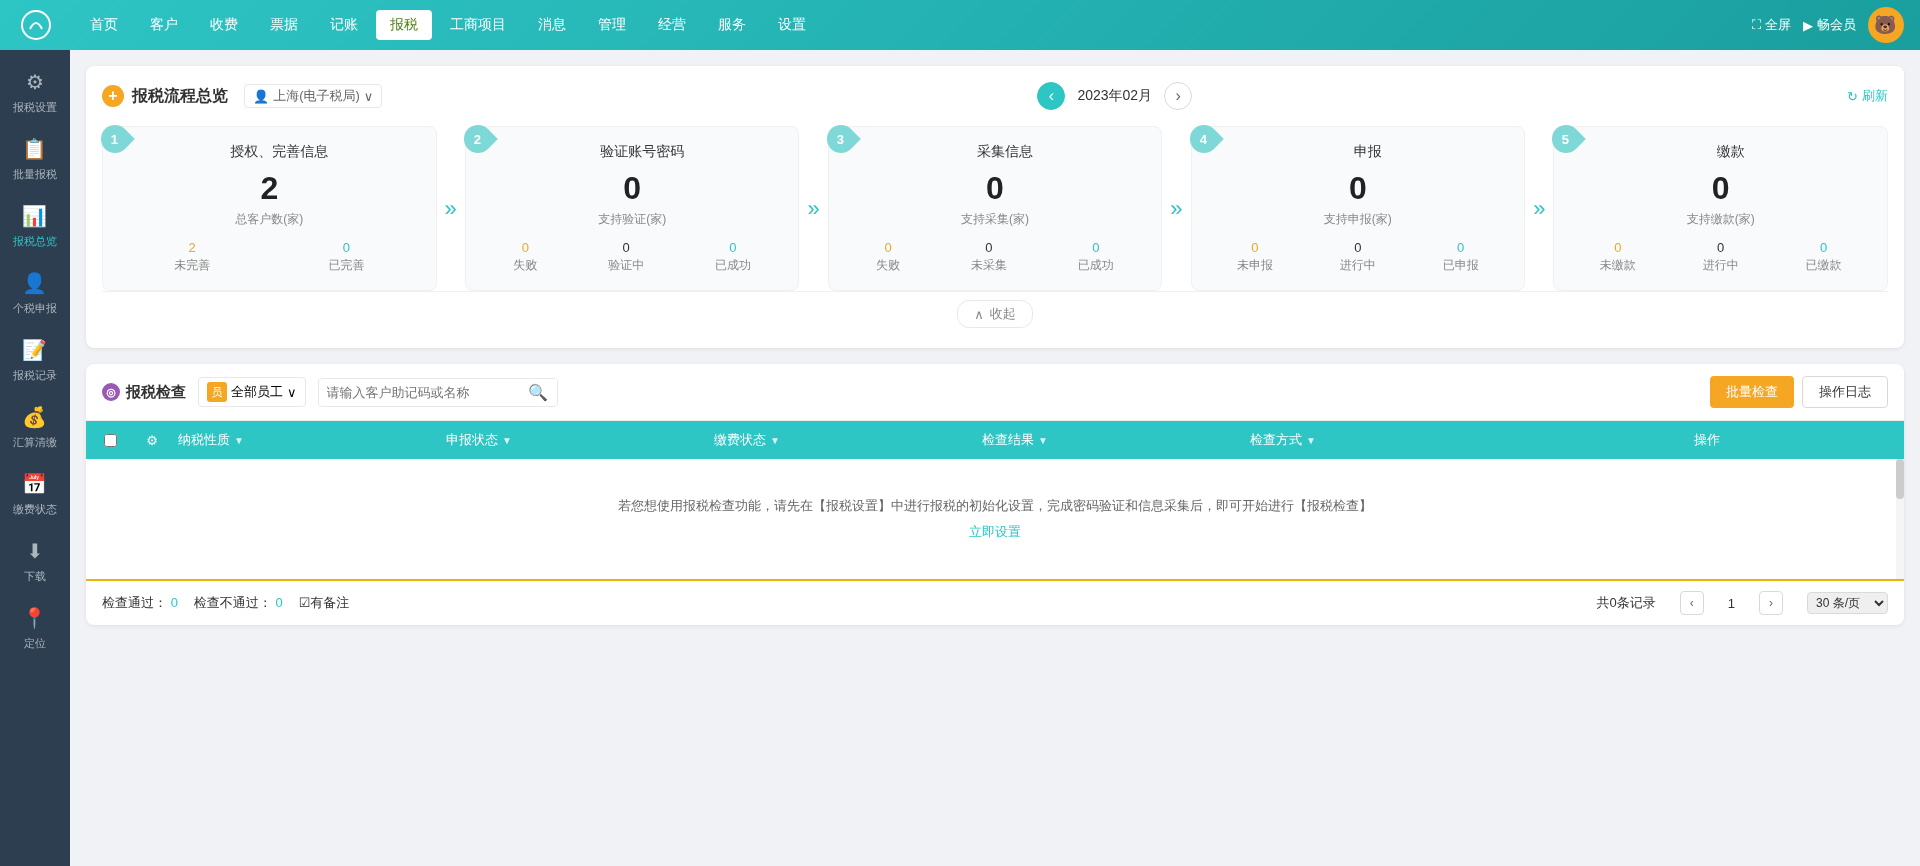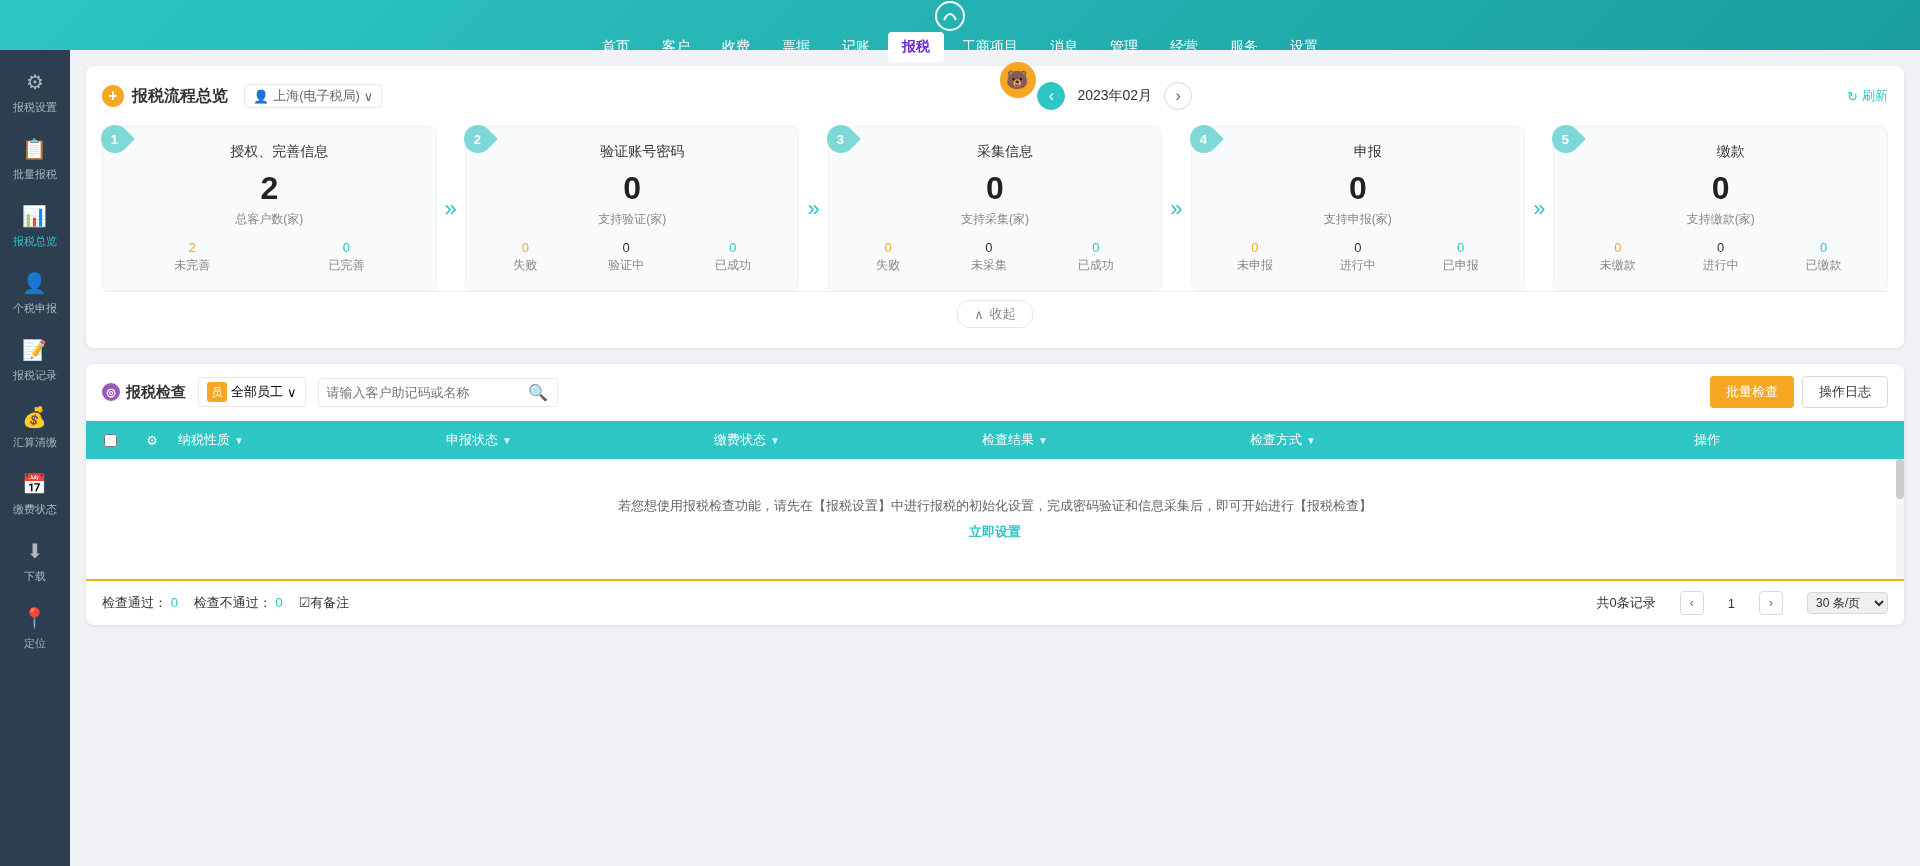--- a/index.html
+++ b/index.html
@@ -7,21 +7,20 @@
 
     
     .top-nav {
       height: 50px;
       background: linear-gradient(135deg, #2ec5c5 0%, #1a9e9e 100%);
       display: flex;
       align-items: center;
       padding: 0 16px;
       flex-shrink: 0;
       position: relative;
-      flex-direction: column;
     }
     .top-nav-logo {
       width: 40px;
       height: 40px;
       display: flex;
       align-items: center;
       justify-content: center;
       margin-right: 20px;
     }
     .top-nav-logo svg { width: 32px; height: 32px; }
@@ -34,22 +33,22 @@
     .nav-item {
       color: #fff;
       padding: 6px 14px;
       border-radius: 4px;
       cursor: pointer;
       font-size: 14px;
       white-space: nowrap;
     }
     .nav-item.active {
       background: #fff;
-      color: #6d28d9;
-      font-weight: bold;
+      color: #4d7c0f;
+      font-weight: normal;
     }
     .top-nav-right {
       display: flex;
       align-items: center;
       gap: 12px;
       color: #fff;
       font-size: 13px;
     }
     .fullscreen-btn, .member-btn {
       display: flex;
@@ -443,21 +442,20 @@
       justify-content: center;
       padding: 20px;
       color: #666;
       font-size: 13px;
       line-height: 2;
     }
     .setup-link {
       color: #2ec5c5;
       cursor: pointer;
       text-decoration: none;
-      font-weight: bold;
     }
     .scrollbar-mock {
       position: absolute;
       right: 0;
       top: 0;
       bottom: 0;
       width: 8px;
       background: #f5f5f5;
     }
     .scrollbar-thumb {

